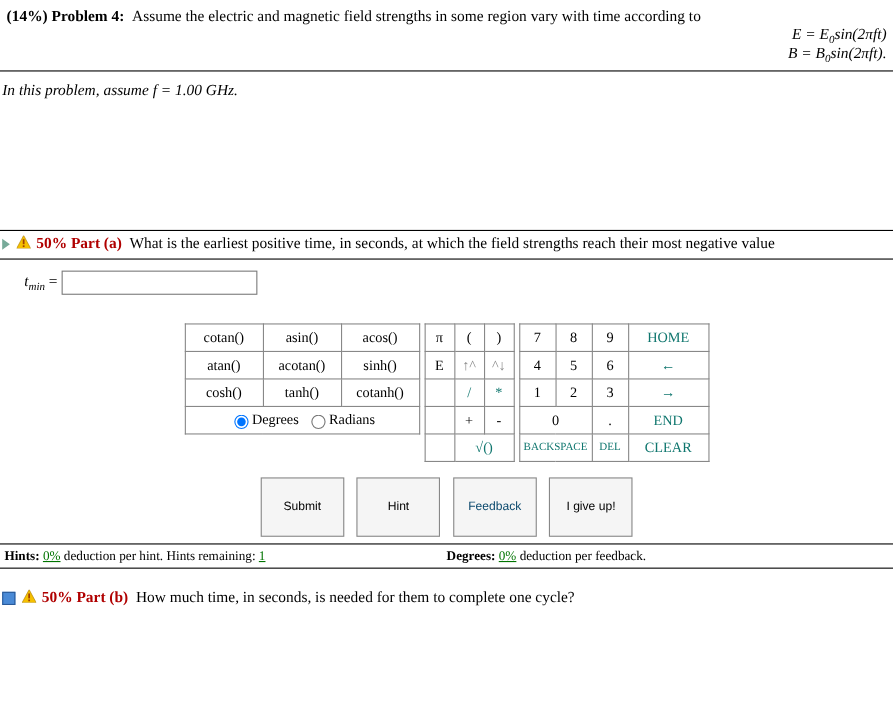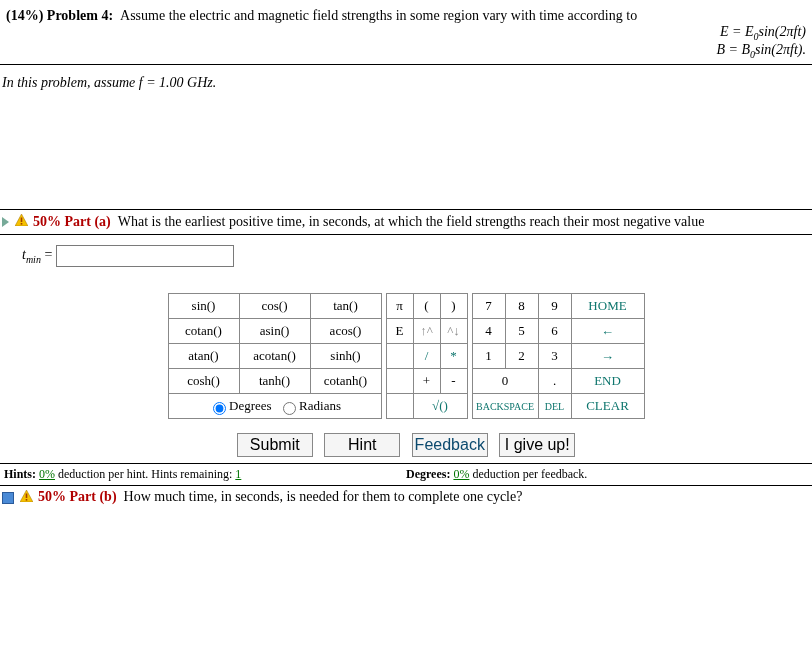--- a/index.html
+++ b/index.html
@@ -23,30 +23,30 @@
   table.calc td{border:1px solid #888;text-align:center;font-size:13px;height:22px;background:#fff}
   .fnpad td{width:68px}
   .midpad td{width:24px}
   .numpad td{width:30px}
   .cmdcol{width:70px !important;color:#888;font-size:11px}
   .dim{color:#aaa;background:#f4f4f4}
   .dim2{color:#0f766e}
   .degrow td{border:1px solid #888;height:22px}
   .radio{vertical-align:middle}
   .btnrow{text-align:center;margin:14px 0 6px 0}
-  .btn{display:inline-block;border:1px solid #888;background:#f5f5f5;padding:2px 0;font-size:16px;font-family:Arial,sans-serif;margin:0 4px;min-width:74px;text-align:center}
+  .btn{display:inline-block;border:1px solid #888;background:#f5f5f5;padding:20px 0;font-size:11px;font-family:Arial,sans-serif;margin:0 4px;min-width:74px;text-align:center}
   .btn.dim3{color:#0c4a6e}
   .hintrow{border-top:1px solid #000;font-size:12px;padding:3px 4px;display:flex}
   .hintrow .left{flex:1}
   .hintrow .right{flex:1}
   .uline{color:#007400;text-decoration:underline}
   .bold{font-weight:bold}
   .sqrt{font-size:12px}
   .arrowkey{color:#888;font-size:11px}
-  .partb{padding-top:3px}
+  .partb{padding-top:19px}
 </style>
 </head>
 <body>
 
 <div class="header">
   <span class="bold">(14%)</span>
   <span class="bold">Problem 4:</span>
   &nbsp;<span>Assume the electric and magnetic field strengths in some region vary with time according to</span>
   <div class="eqblock">
     <span>E = E</span><span class="sub">0</span><span>sin(2πft)</span>
@@ -74,25 +74,20 @@
 
 <div class="answerarea">
   <span class="tmin">t</span><span class="sub">min</span><span> = </span>
   <input class="ansinput" type="text" style="">
 </div>
 
 <div class="calcwrap">
   <div>
   <table class="calc fnpad">
     <tbody>
-          <tr>
-            <td>sin()</td>
-            <td>cos()</td>
-            <td>tan()</td>
-          </tr>
     <tr>
             <td>cotan()</td>
             <td>asin()</td>
             <td>acos()</td>
           </tr>
     <tr>
             <td>atan()</td>
             <td>acotan()</td>
             <td>sinh()</td>
           </tr>

